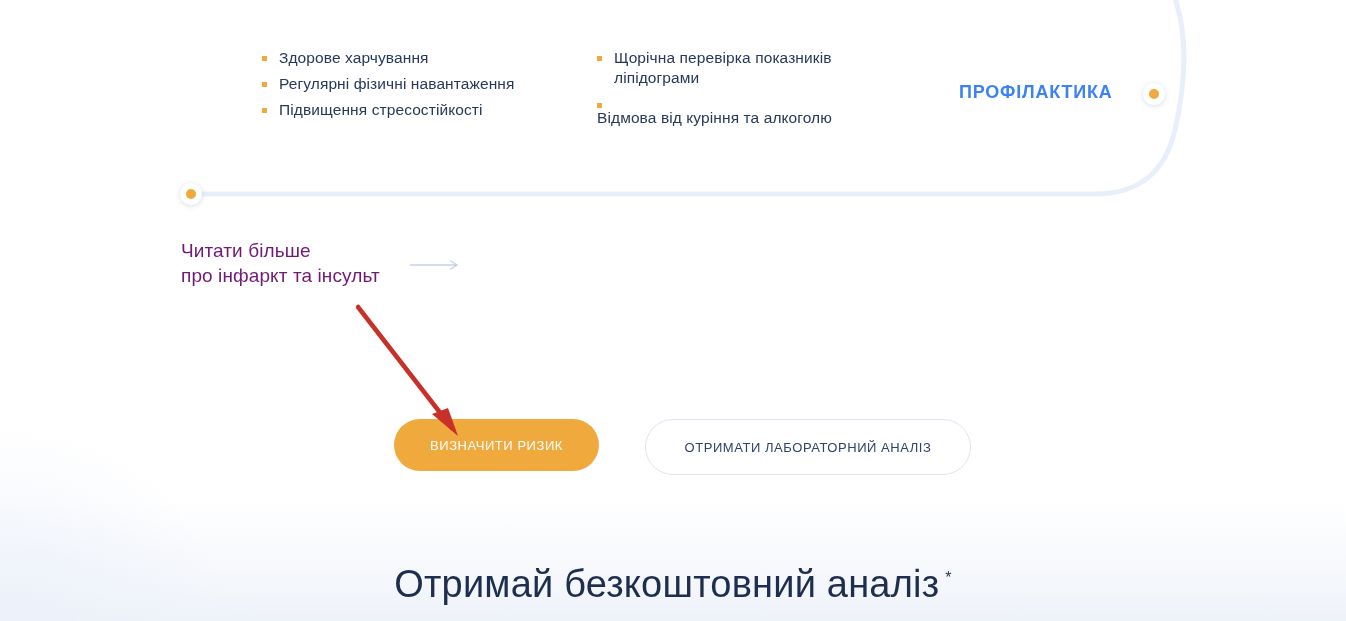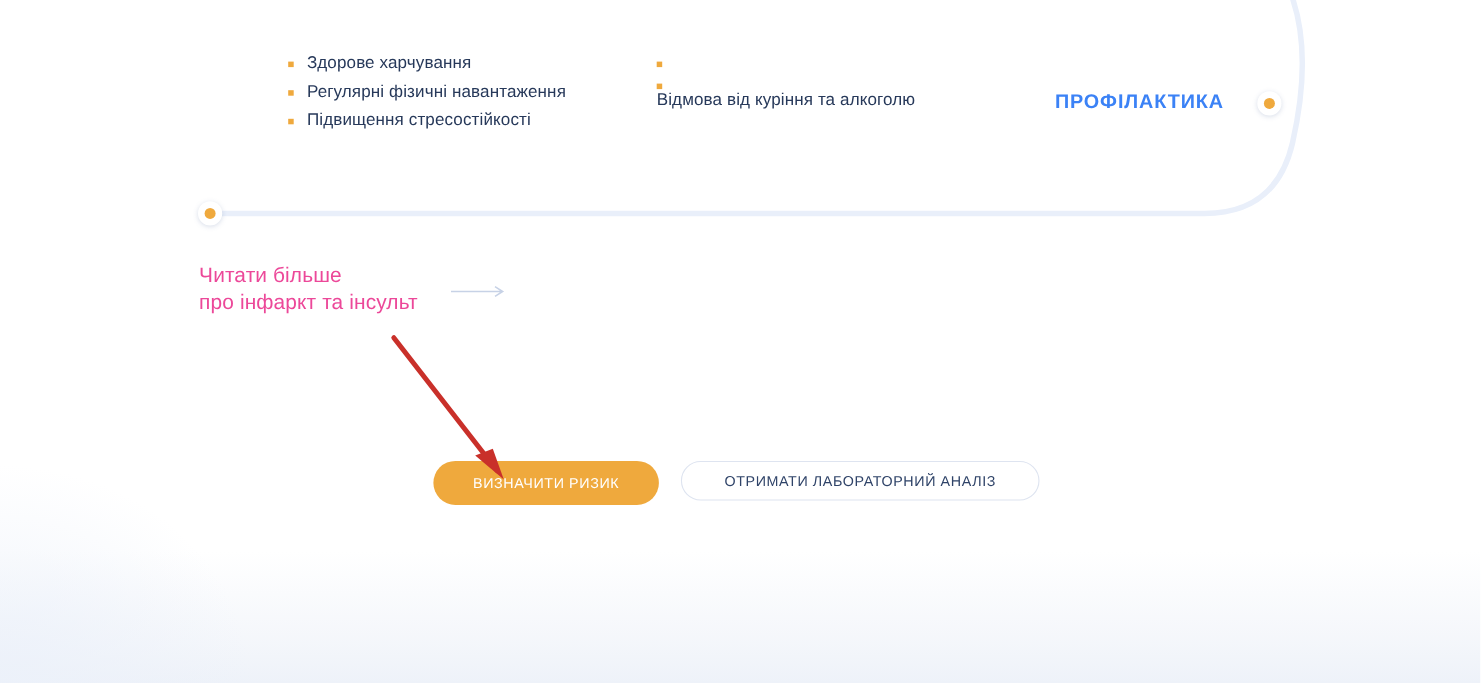--- a/index.html
+++ b/index.html
@@ -88,21 +88,21 @@
   
   #read-more {
     position: absolute;
     left: 181px; top: 238px;
     display: flex;
     align-items: center;
   }
   #read-more-text {
     font-size: 19px;
     line-height: 25px;
-    color: #ec4899;
+    color: #701a75;
     white-space: pre-line;
     letter-spacing: 0.1px;
   }
   #read-more-arrow {
     margin-left: 30px;
     margin-top: 4px;
   }
 
   
   .btn {
@@ -111,28 +111,28 @@
     align-items: center;
     justify-content: center;
     border-radius: 40px;
     font-size: 13px;
     letter-spacing: 0.55px;
     cursor: pointer;
     white-space: nowrap;
   }
   #btn-primary {
     left: 394px; top: 419px;
-    width: 205px; height: 40px;
+    width: 205px; height: 52px;
     background: #EFA93D;
     color: #ffffff;
     border: none;
   }
   #btn-secondary {
-    left: 619px; top: 419px;
-    width: 326px; height: 36px;
+    left: 645px; top: 419px;
+    width: 326px; height: 56px;
     background: #ffffff;
     color: #2F4368;
     border: 1px solid #DEE4F0;
   }
 
   
   #annotation-arrow {
     position: absolute;
     left: 340px; top: 290px;
     width: 140px; height: 160px;
@@ -186,20 +186,21 @@
     </div>
     <div class="bullet-row">
       <span class="bullet-mark"></span>
       <span class="bullet-text">Підвищення стресостійкості</span>
     </div>
   </div>
 
   <div class="bullets" id="bullets-col2">
     <div class="bullet-row">
       <span class="bullet-mark"></span>
+      <span class="bullet-text" style="max-width:248px;">Щорічна перевірка показників ліпідограми</span>
     </div>
     <div class="bullet-row" style="margin-top:7px;flex-direction:column;">
       <span class="bullet-mark"></span>
       <span class="bullet-text">Відмова від куріння та алкоголю</span>
     </div>
   </div>
 
   <div id="section-label">ПРОФІЛАКТИКА</div>
 
   <a id="read-more" href="#" style="text-decoration:none;">
@@ -212,14 +213,17 @@
 
   <button class="btn" id="btn-primary">ВИЗНАЧИТИ РИЗИК</button>
 
   <button class="btn" id="btn-secondary">ОТРИМАТИ ЛАБОРАТОРНИЙ АНАЛІЗ</button>
 
   <svg id="annotation-arrow" viewBox="0 0 140 160">
     <line x1="18" y1="17" x2="112" y2="138" stroke="#C9302A" stroke-width="4.5" stroke-linecap="round"></line>
     <polygon points="118,146 92,124 108,118" fill="#C9302A"></polygon>
   </svg>
 
+  <div id="bottom-heading">
+    <span>Отримай безкоштовний аналіз</span><sup>*</sup>
+  </div>
 
 </div>
 
 </body></html>

